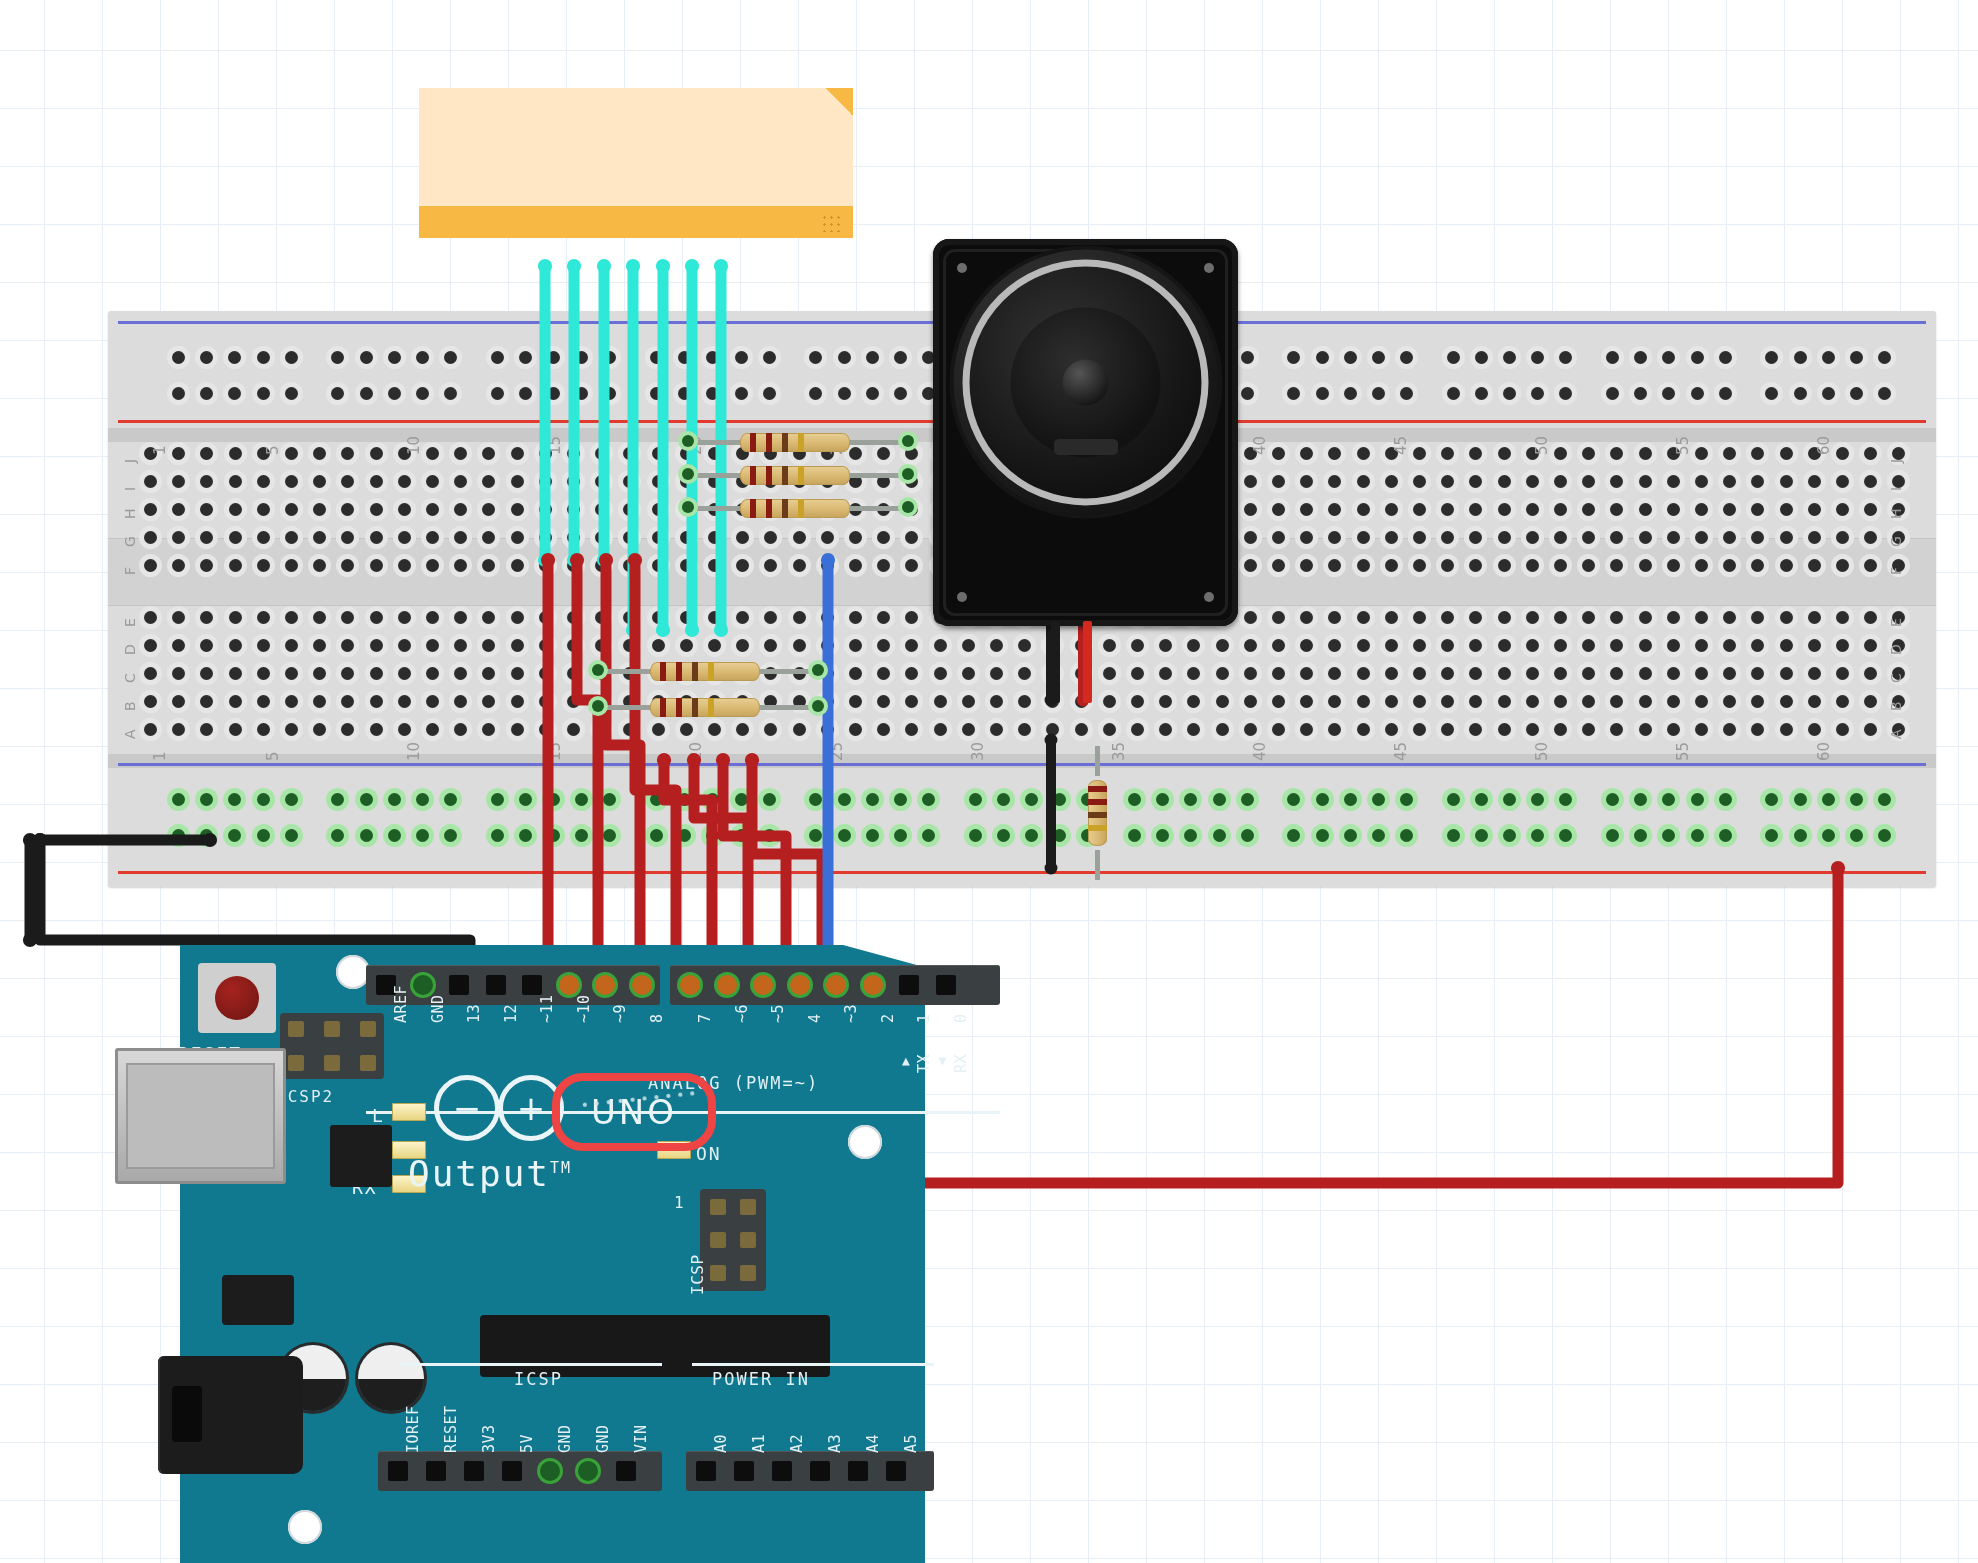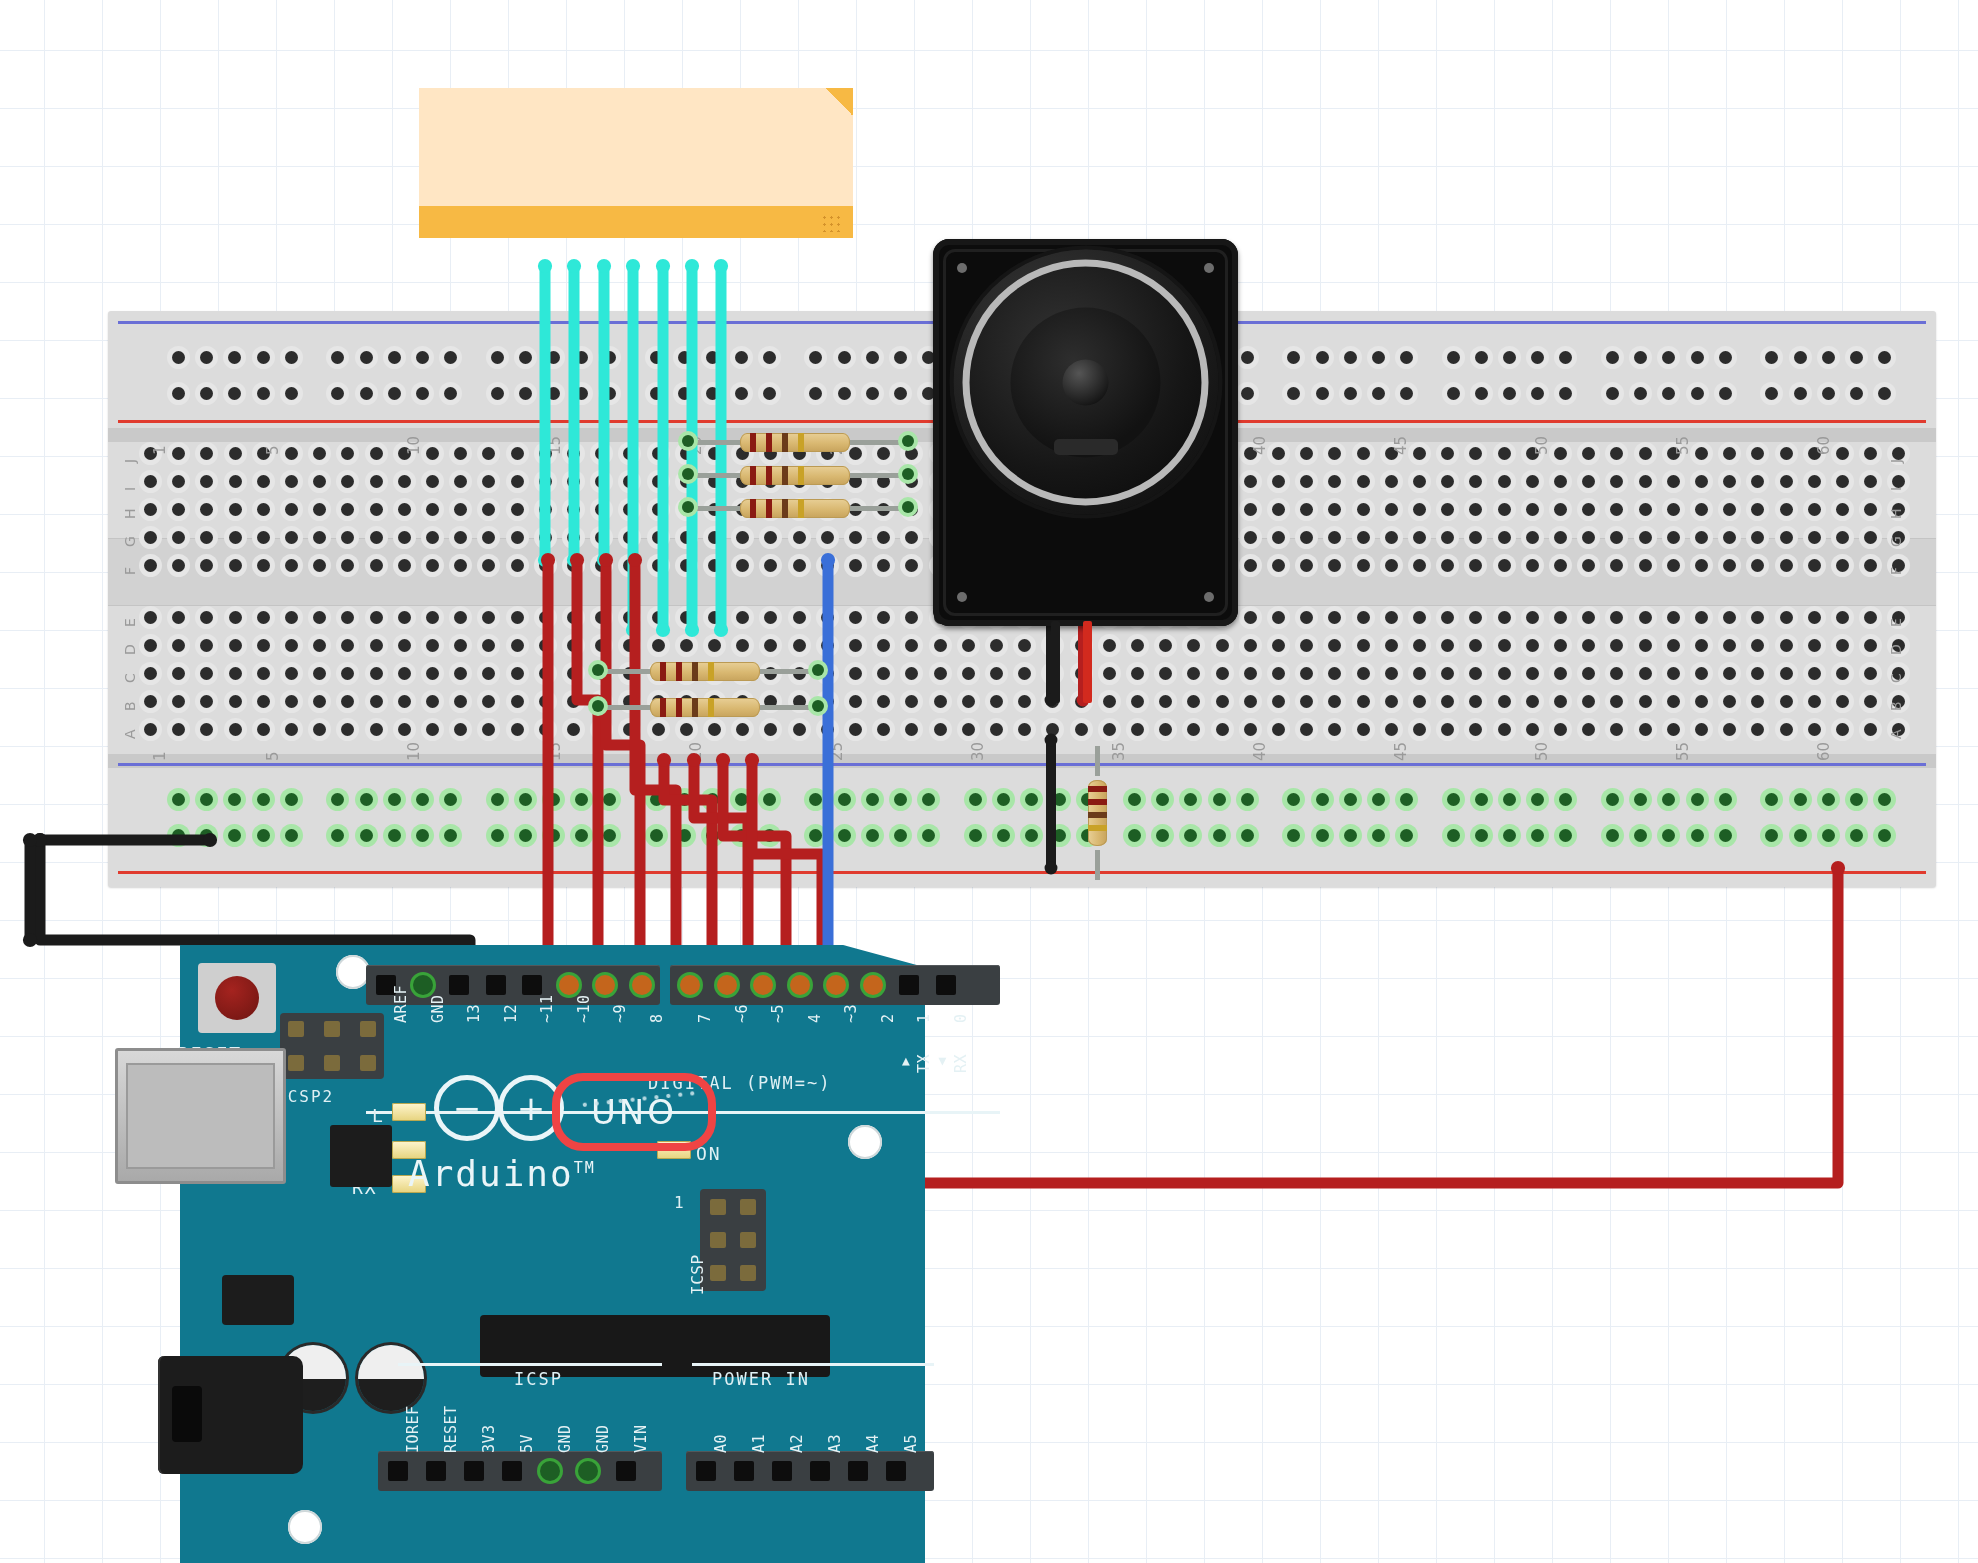--- a/index.html
+++ b/index.html
@@ -1398,21 +1398,21 @@
       <div class="plabel" style="left: 662px; top: 78px;">~3</div>
       <div class="plabel" style="left: 698.5px; top: 78px;">2</div>
       <div class="plabel" style="left: 735px; top: 78px;">1</div>
       <div class="plabel" style="left: 771.5px; top: 78px;">0</div>
       <div class="plabel" style="transform: none; left: 722px; top: 108px; font-size: 13px;">▲</div>
       <div class="plabel" style="left: 735px; top: 128px; font-size: 15px;">TX</div>
       <div class="plabel" style="transform: none; left: 758.5px; top: 108px; font-size: 13px;">▼</div>
       <div class="plabel" style="left: 771.5px; top: 128px; font-size: 15px;">RX</div>
     </div>
 
-  <div class="silk" style="left:468px;top:128px">DIGITAL (PWM=~)</div>
+  <div class="silk" style="left:468px;top:128px">ANALOG (PWM=~)</div>
   <div class="silkline" style="left:186px;top:166px;width:634px"></div>
 
   <div class="icsp" style="left:100px;top:68px;width:104px;height:66px">
     <div class="p" style="left:8px;top:8px"></div>
       <div class="p" style="left:44px;top:8px"></div>
       <div class="p" style="left:80px;top:8px"></div>
     <div class="p" style="left:8px;top:42px"></div>
       <div class="p" style="left:44px;top:42px"></div>
       <div class="p" style="left:80px;top:42px"></div>
   </div>
@@ -1431,21 +1431,21 @@
   <div class="led" style="left:212px;top:230px"></div>
 
   <div class="led" style="left:477px;top:196px"></div>
   <div class="silk" style="left:516px;top:198px;font-size:18px">ON</div>
 
   <div class="pmcircle" style="left:254px;top:130px">−</div>
   <div class="pmcircle" style="left:318px;top:130px">+</div>
   <div class="unologo" style="left:372px;top:128px">UNO</div>
   <div class="dotarc" style="left:400px;top:148px;width:120px"></div>
 
-  <div class="brand" style="left:228px;top:208px"><span>Arduino</span><sup>TM</sup></div>
+  <div class="brand" style="left:228px;top:208px"><span>Output</span><sup>TM</sup></div>
 
   <div class="icsp" style="left:520px;top:244px;width:66px;height:102px">
     <div class="p" style="left:10px;top:10px"></div>
       <div class="p" style="left:40px;top:10px"></div>
     <div class="p" style="left:10px;top:43px"></div>
       <div class="p" style="left:40px;top:43px"></div>
     <div class="p" style="left:10px;top:76px"></div>
       <div class="p" style="left:40px;top:76px"></div>
   </div>
   <div class="silk" style="left:494px;top:248px;font-size:16px">1</div>

